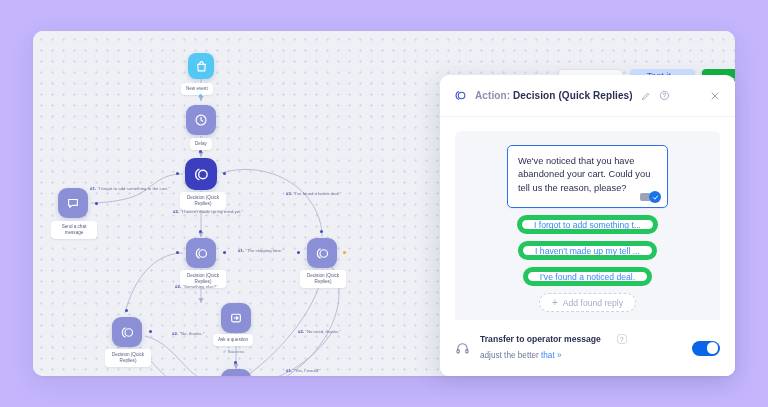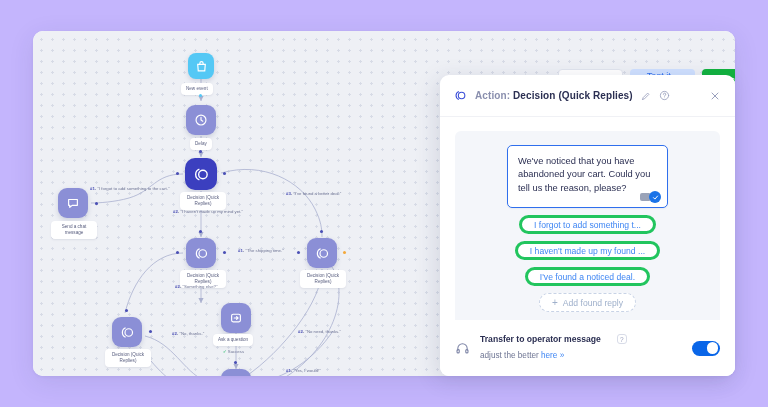--- a/index.html
+++ b/index.html
@@ -143,21 +143,21 @@
     width:11px; height:8px; background:#9aa3b8; border-radius:2px;
   }
   .check {
     width:12px; height:12px; border-radius:50%;
     background:#1a73e8; display:flex; align-items:center; justify-content:center;
     margin-left:-3px;
   }
 
   .qr {
     margin-top: 7px;
-    border: 3px solid #22c55e;
+    border: 5px solid #22c55e;
     color: #3f86f3;
     background: #ffffff;
     border-radius: 11px;
     height: 19px;
     padding: 0 12px;
     display:flex; align-items:center; justify-content:center;
     font-size: 8.6px;
     white-space: nowrap;
   }
   .qr.add {
@@ -448,21 +448,21 @@
             <span class="img-chip"></span>
             <span class="check">
               <svg width="7" height="7" viewBox="0 0 24 24" fill="none" stroke="#ffffff" stroke-width="3.4" stroke-linecap="round" stroke-linejoin="round">
                 <polyline points="5,12.5 10,17.5 19,7"></polyline>
               </svg>
             </span>
           </span>
         </div>
 
         <div class="qr">I forgot to add something t...</div>
-        <div class="qr">I haven't made up my found ...</div>
+        <div class="qr">I haven't made up my tell ...</div>
         <div class="qr">I've found a noticed deal.</div>
 
         <div class="qr add">
           <span class="plus">+</span>
           <span>Add found reply</span>
         </div>
       </div>
     </div>
 
     <div class="panel-foot">
@@ -472,21 +472,21 @@
           <rect x="3.2" y="13.5" width="3.6" height="5.5" rx="1.6"></rect>
           <rect x="17.2" y="13.5" width="3.6" height="5.5" rx="1.6"></rect>
         </svg>
       </span>
       <span class="foot-txt">
         <span class="foot-t1">
           <span>Transfer to operator message</span>
           <span class="qmark">?</span>
         </span>
         <span class="foot-t2">
-          <span>adjust the better </span><a href="#">here »</a>
+          <span>adjust the better </span><a href="#">that »</a>
         </span>
       </span>
       <span class="toggle">
         <span class="knob"></span>
       </span>
     </div>
   </div>
 
 </div>
 

